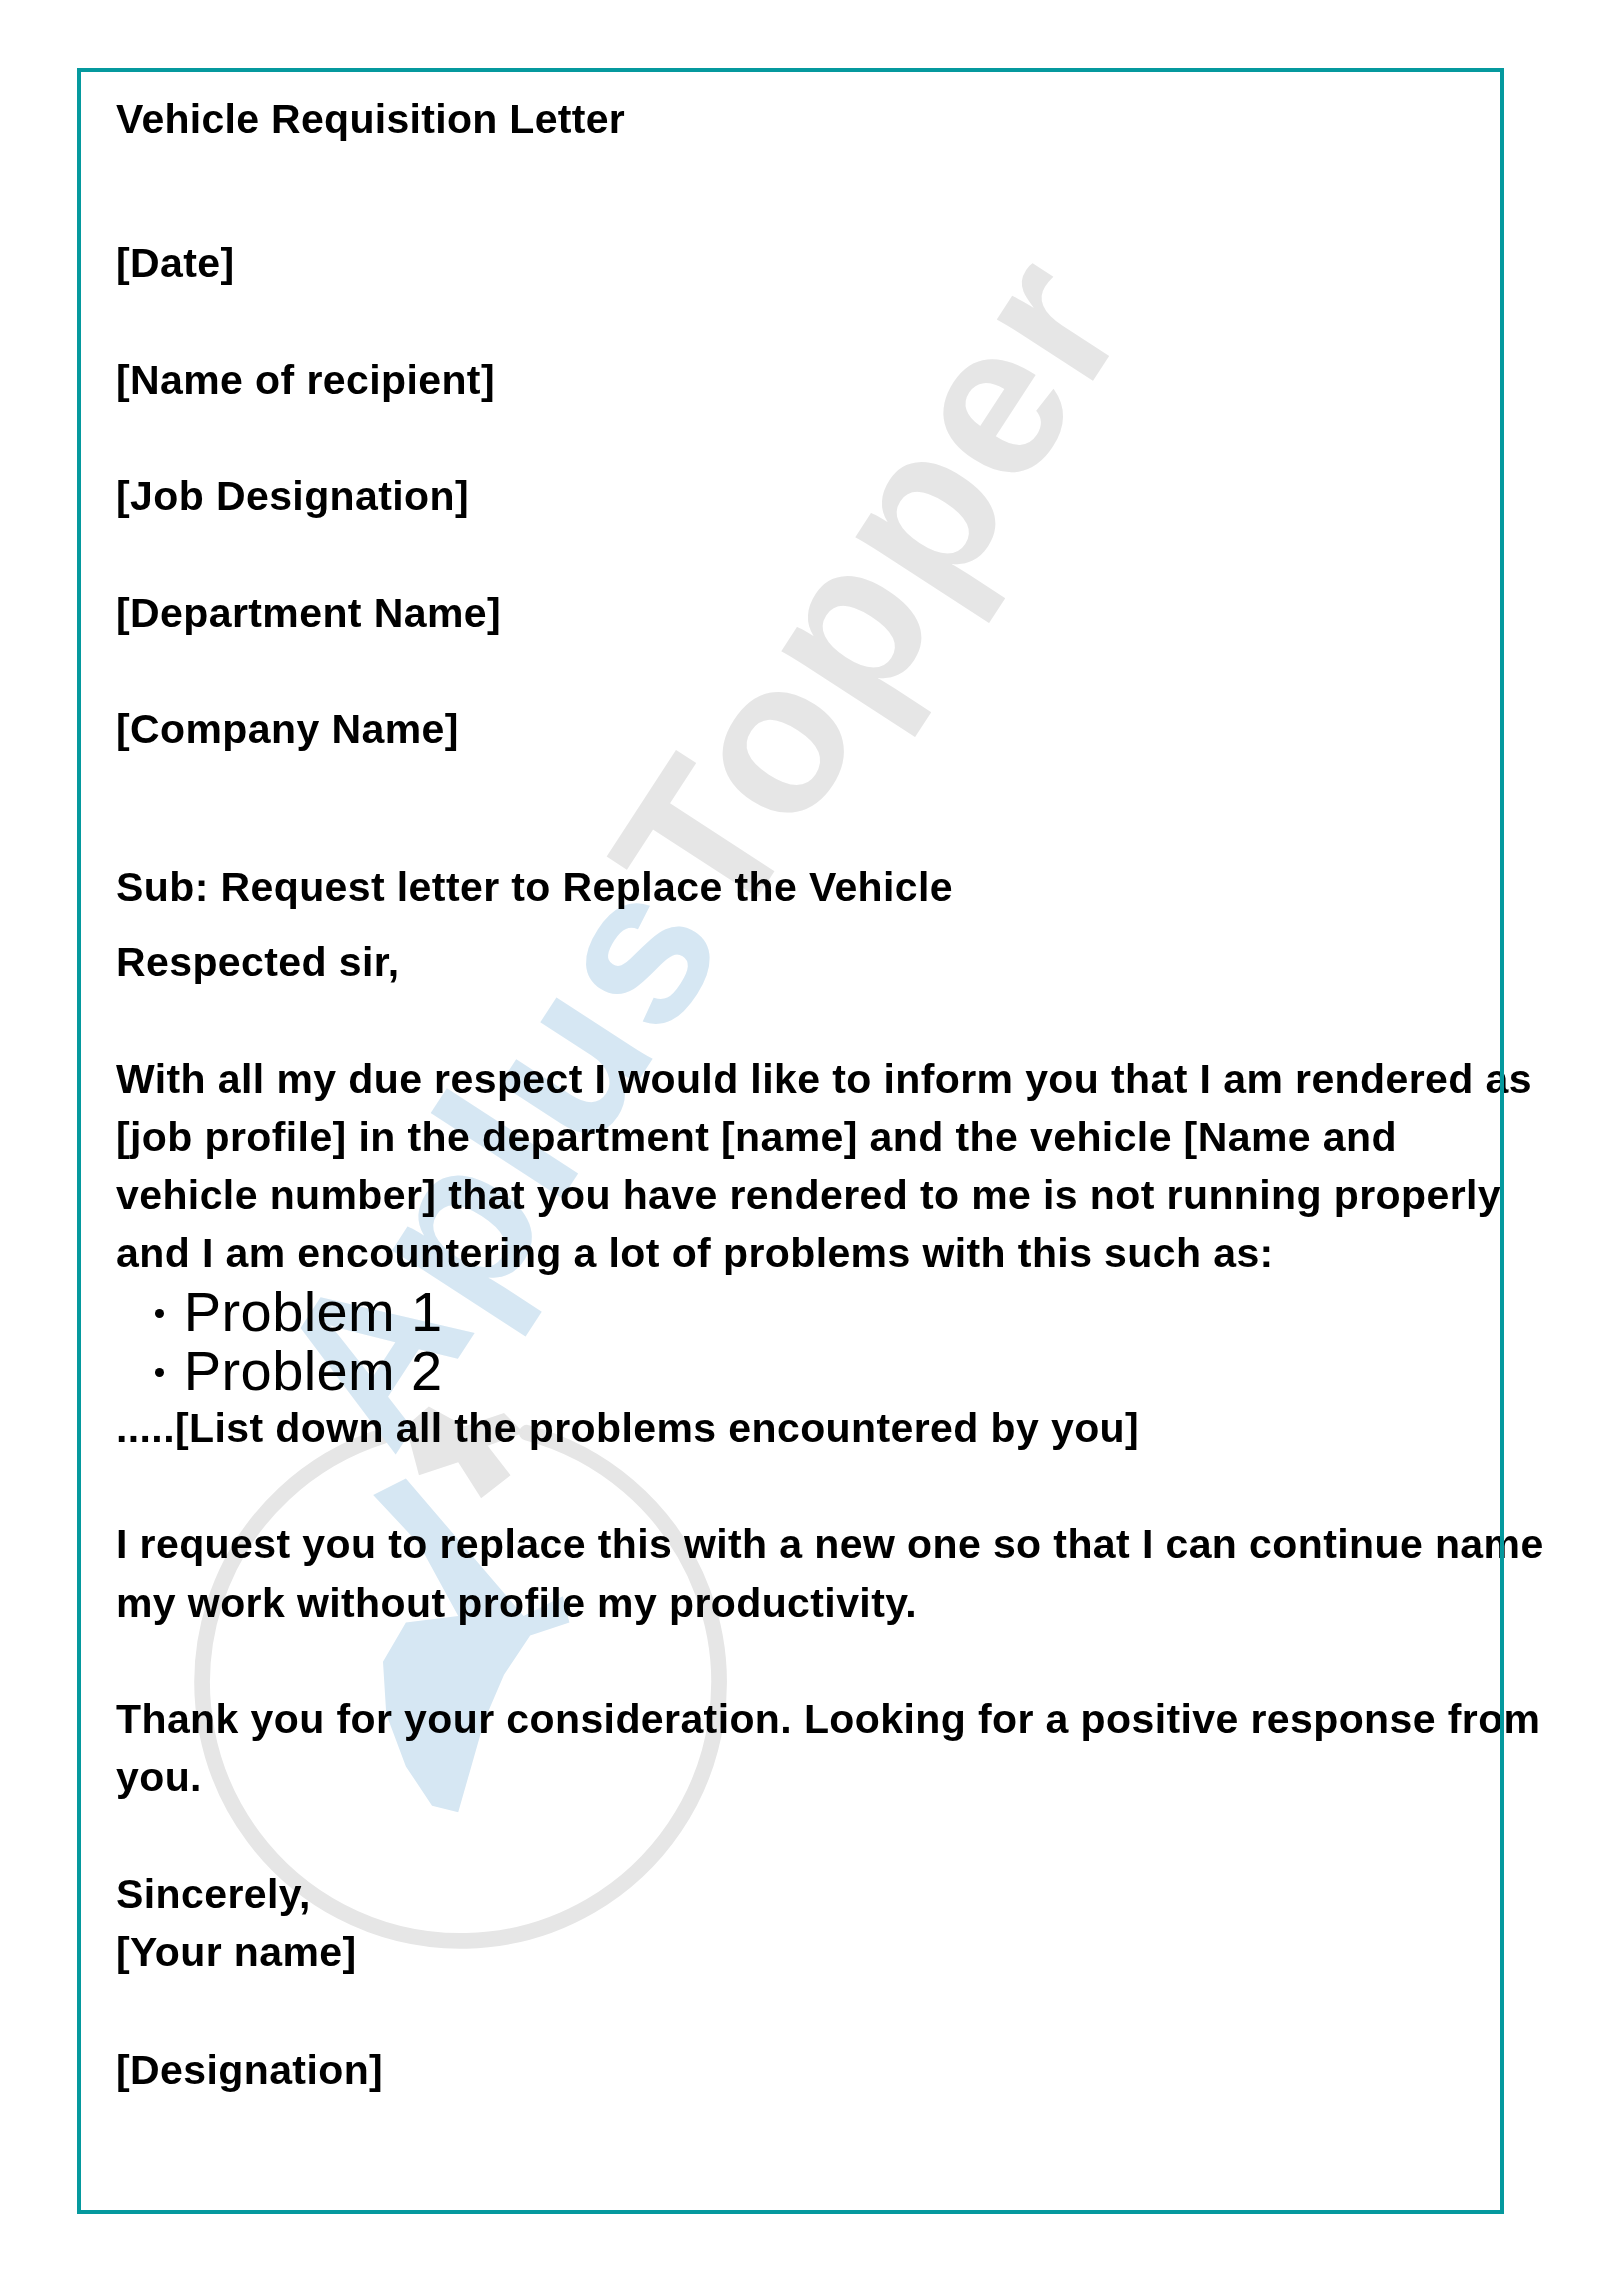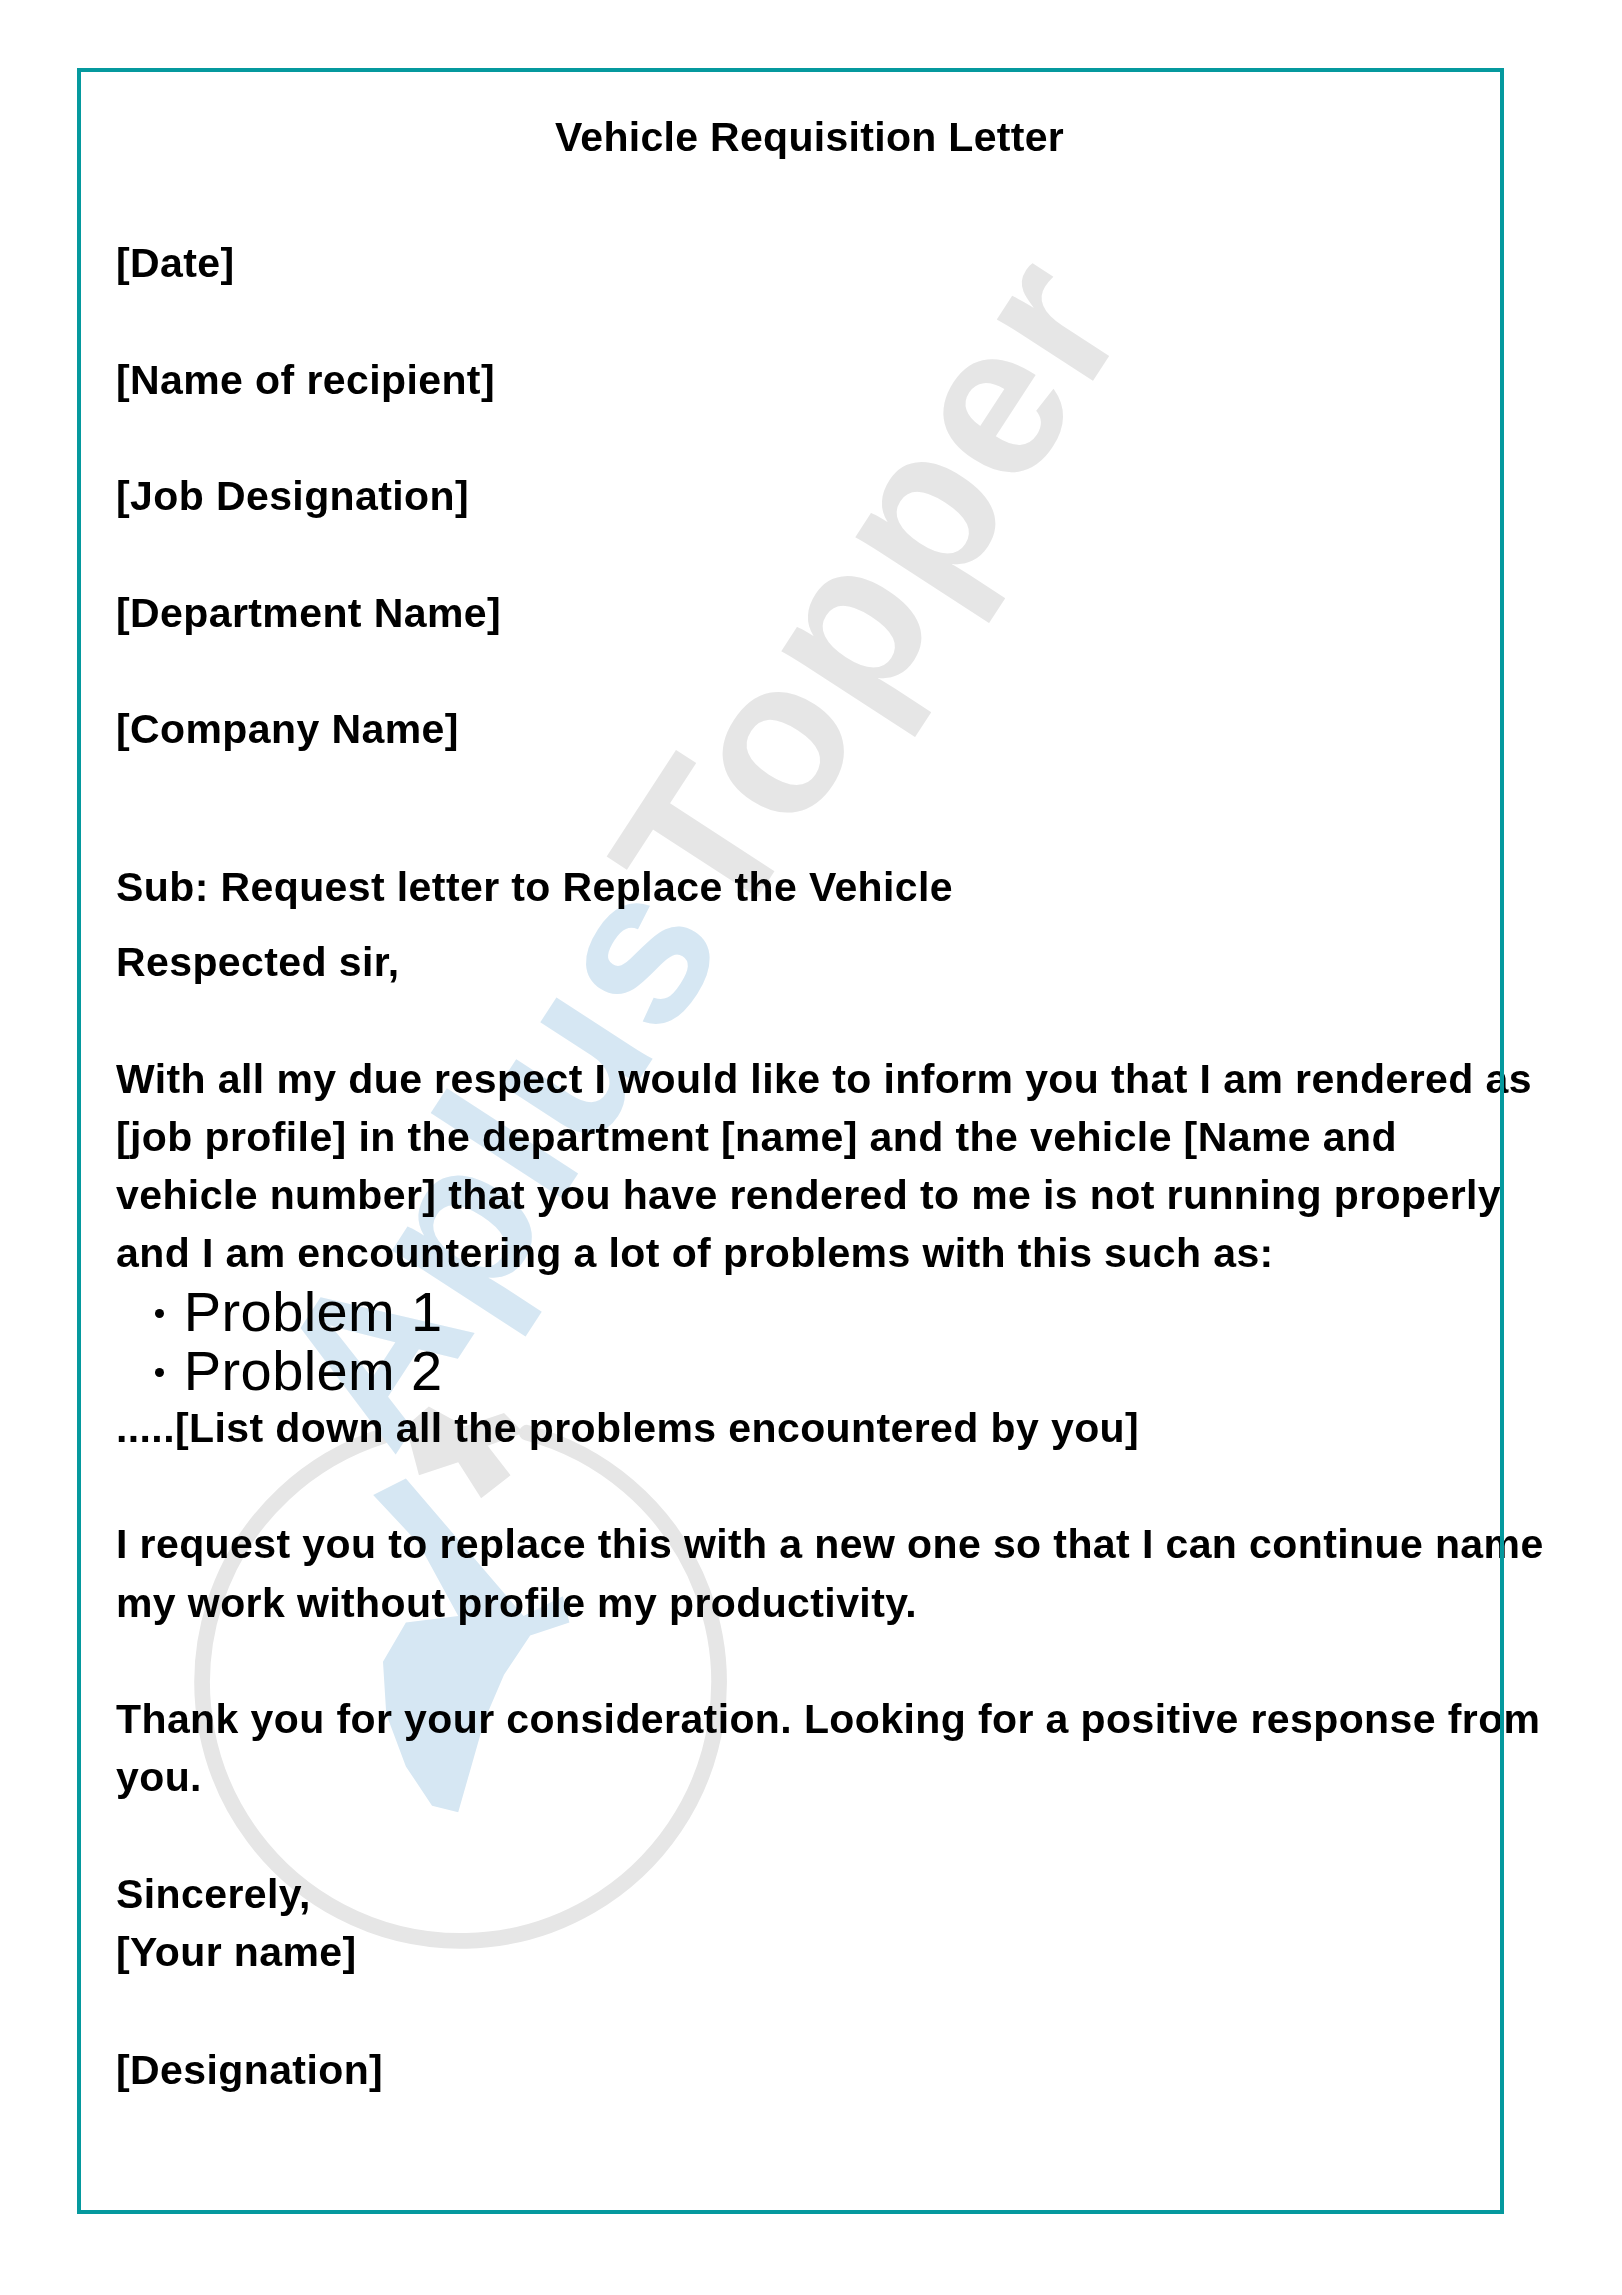--- a/index.html
+++ b/index.html
@@ -37,22 +37,22 @@
       position: absolute;
       left: 116px;
       top: 68px;
       width: 1381px;
       z-index: 2;
     }
     .title {
       position: absolute;
       left: 0;
       width: 1387px;
-      top: 40px;
-      text-align: center;
+      top: 22px;
+      text-align: left;
       font-weight: bold;
       font-size: 41px;
       line-height: 59px;
       letter-spacing: 0.3px;
     }
     .line {
       position: absolute;
       left: 0;
       font-size: 41px;
       line-height: 59px;

